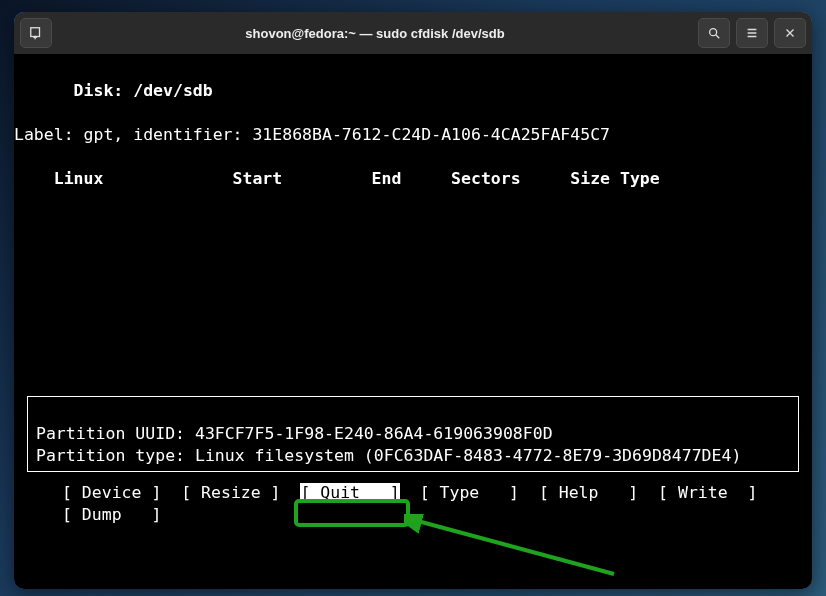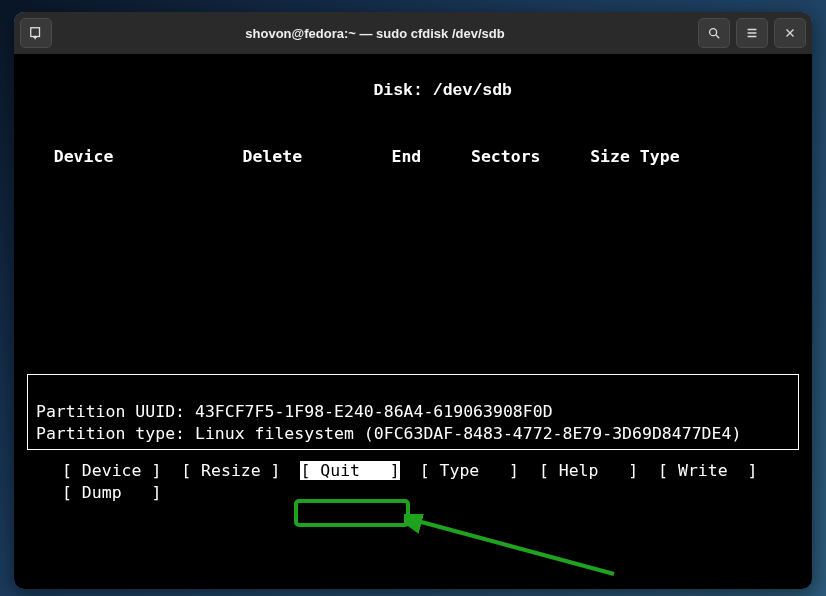--- a/index.html
+++ b/index.html
@@ -57,21 +57,21 @@
     color: #fff;
     font-size: 16.5px;
     line-height: 22px;
     padding: 0;
     font-family: "DejaVu Sans Mono", "Liberation Mono", monospace;
     position: relative;
     height: calc(100% - 42px);
   }
   .term-line { white-space: pre; }
   .bold { font-weight: bold; }
-  .center { text-align: center; font-family: Liberation Mono, monospace; }
+  .center { text-align: left; }
   .header-row {
     white-space: pre;
     font-weight: bold;
   }
   .data-row { white-space: pre; }
   .selected-row {
     background: #fff;
     color: #000;
     white-space: pre;
   }
@@ -126,23 +126,24 @@
             <path d="M4 4l8 8M12 4l-8 8" stroke="#ddd" stroke-width="1.5"></path>
           </svg>
       </div>
     </div>
   </div>
 
   <div class="terminal">
     <div class="term-line bold center" style="padding-top:4px;">
       <span>Disk: </span><span>/dev/sdb</span>
     </div>
+    <div class="term-line center">Label: gpt, identifier: 31E868BA-7612-C24D-A106-4CA25FAF45C7</div>
     <div style="height:22px"></div>
 
-    <div class="header-row" id="header-row">    Device             Delete         End     Sectors     Size Type</div>
+    <div class="header-row" id="header-row">    Linux             Start         End     Sectors     Size Type</div>
 
     <div style="height:206px"></div>
 
     <div class="info-box">
 <span>Partition UUID: </span><span>43FCF7F5-1F98-E240-86A4-619063908F0D</span>
 <span>Partition type: </span><span>Linux filesystem (0FC63DAF-8483-4772-8E79-3D69D8477DE4)</span></div>
 
     <div style="height:10px"></div>
     <div class="menu-row" id="menu1"><span class="menu-item">[ Device ]</span>  <span class="menu-item">[ Resize ]</span>  <span class="menu-item" style="background:#fff;color:#000;">[ Quit   ]</span>  <span class="menu-item">[ Type   ]</span>  <span class="menu-item">[ Help   ]</span>  <span class="menu-item">[ Write  ]</span></div>
     <div class="menu-row" id="menu2"><span class="menu-item">[ Dump   ]</span></div>

